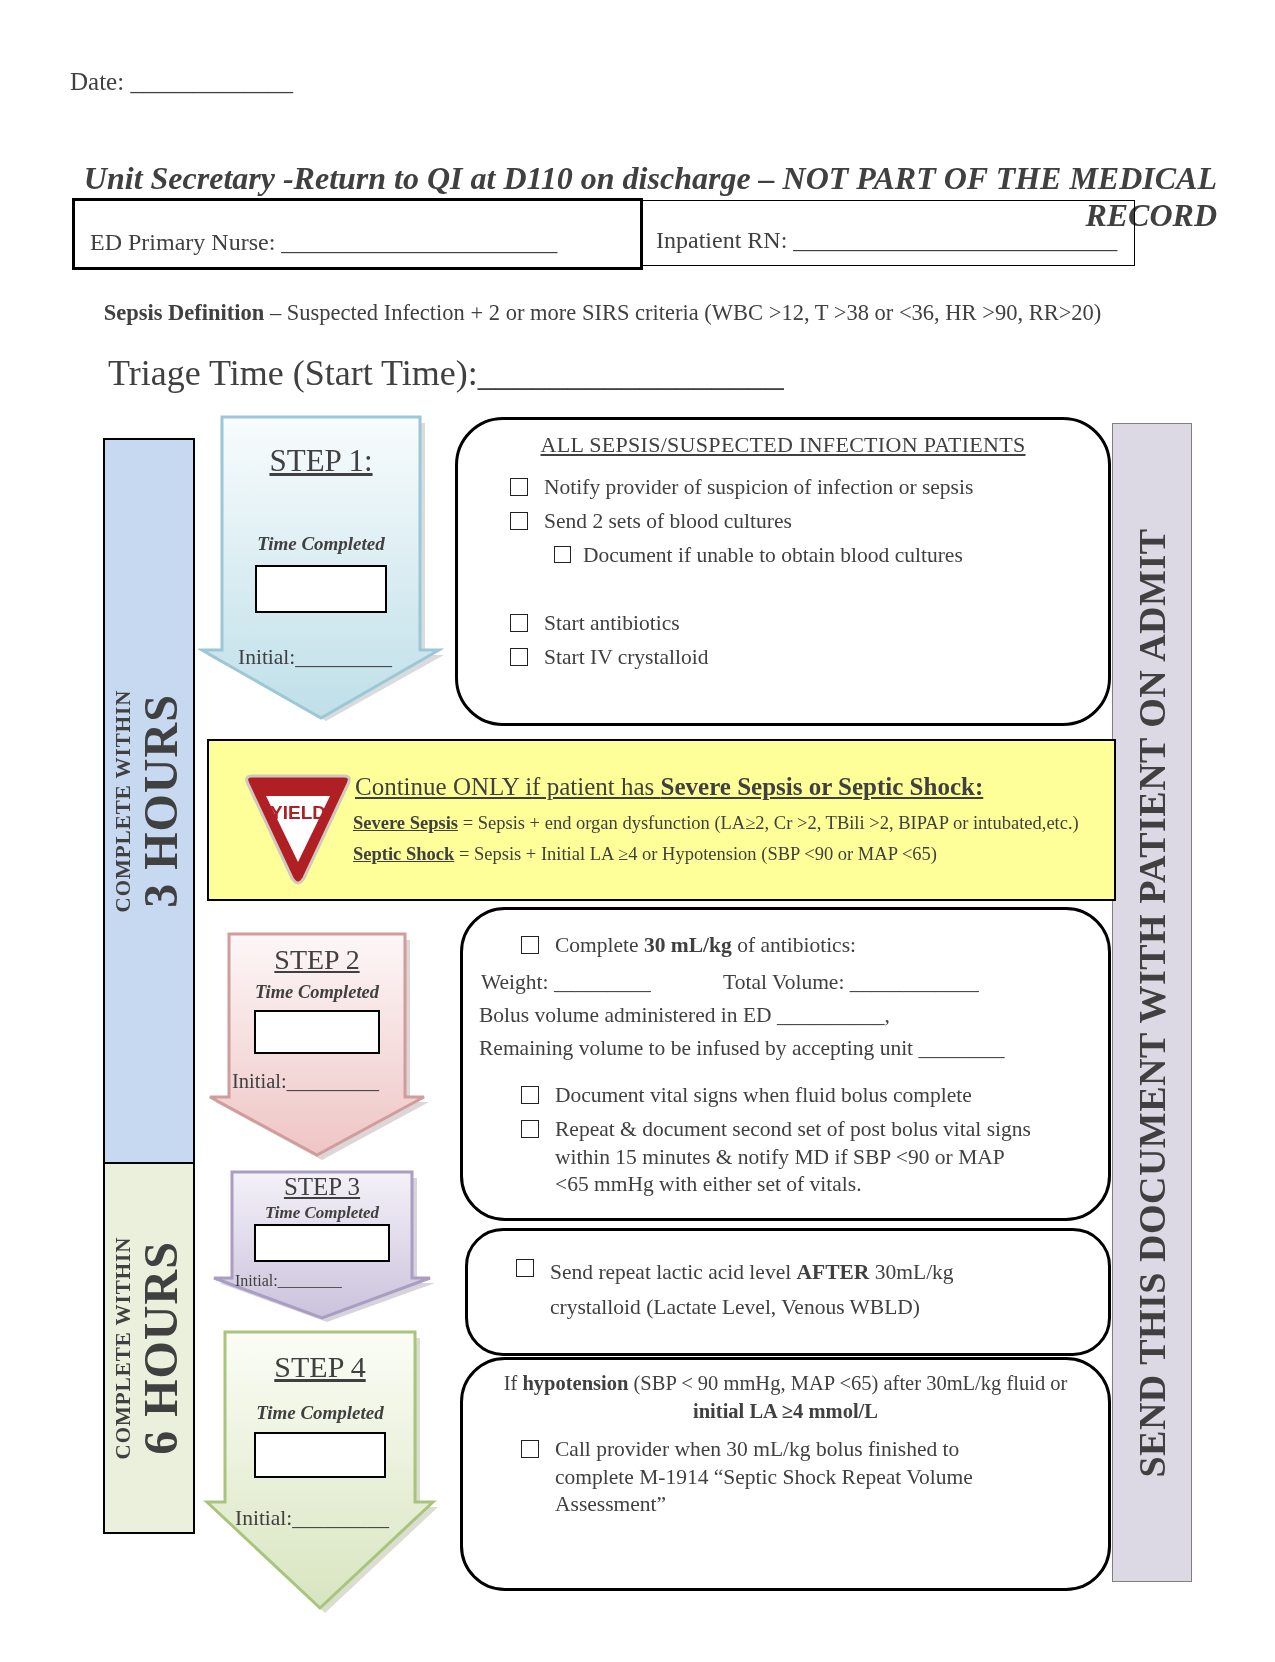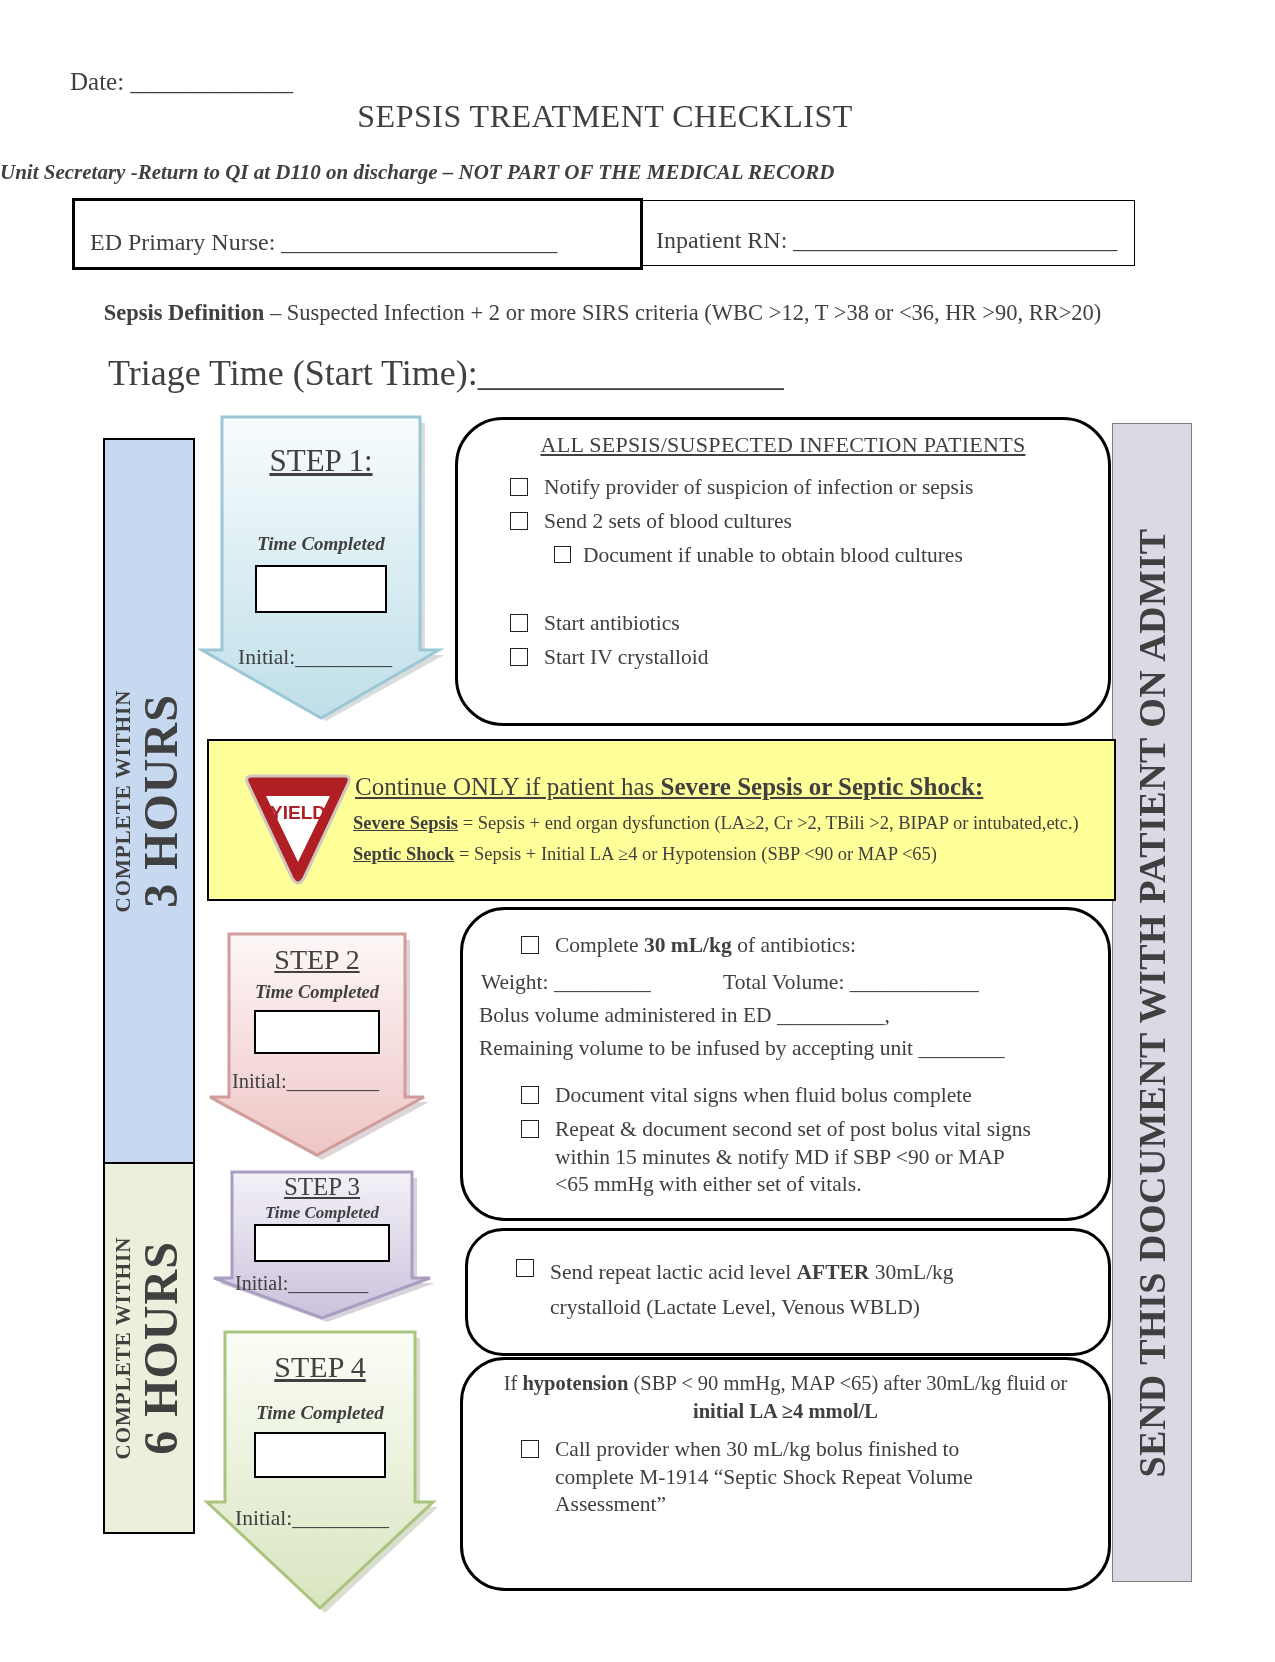--- a/index.html
+++ b/index.html
@@ -3,21 +3,21 @@
 <meta charset="utf-8">
 <style>
   html,body { margin:0; padding:0; background:#fff; }
   .page { position:relative; width:1275px; height:1662px; background:#ffffff;
           font-family:"Liberation Serif", serif; color:#404040; overflow:hidden; }
   .abs { position:absolute; }
 
   
   .date-line { left:70px; top:68px; font-size:25px; }
   .main-title { left:0; top:98px; width:1210px; text-align:center; font-size:32px; letter-spacing:.5px; }
-  .subtitle { left:0; top:160px; width:1205px; text-align:left; font-size:21px; font-weight:bold; font-style:italic; }
+  .subtitle { left:12px; top:160px; width:1205px; text-align:right; font-size:32px; font-weight:bold; font-style:italic; }
   .nurse-table { left:72px; top:198px; width:1063px; height:72px; }
   .cell-left { position:absolute; left:0; top:0; width:565px; height:66px; border:3px solid #000; }
   .cell-right { position:absolute; left:568px; top:2px; width:493px; height:64px; border:1.5px solid #000; }
   .cell-text { position:absolute; left:15px; top:28px; font-size:24px; white-space:nowrap; }
   .definition { left:0; top:300px; width:1205px; text-align:center; font-size:22.5px; }
   .triage { left:72px; top:352px; font-size:36px;margin-left:36px; }
 
   
   .bar { border:2px solid #000; }
   .bar-blue { left:103px; top:438px; width:88px; height:722px; background:#c6d9f0; }
@@ -60,21 +60,20 @@
 </style>
 </head>
 <body>
 
 <div class="page">
 
   <div class="abs date-line">
     <span>Date:</span>
     <span>_____________</span>
   </div>
-  <div class="abs main-title">SEPSIS TREATMENT CHECKLIST</div>
   <div class="abs subtitle">Unit Secretary -Return to QI at D110 on discharge – NOT PART OF THE MEDICAL RECORD</div>
 
   <div class="abs nurse-table">
     <div class="cell-left">
       <div class="cell-text">
         <span>ED Primary Nurse:</span>
         <span>_______________________</span>
       </div>
     </div>
     <div class="cell-right">
@@ -224,21 +223,21 @@
         <stop offset="0" stop-color="#f4f1f8"></stop>
             <stop offset="1" stop-color="#cbc2dc"></stop>
       </linearGradient>
         </defs>
       <polygon points="30,8 210,8 210,113 228,113 120,152 12,113 30,113" fill="#b5aec0" opacity="0.55"></polygon>
       <polygon points="25,2 205,2 205,108 223,108 115,148 7,108 25,108" fill="url(#g3)" stroke="#a99dc2" stroke-width="3"></polygon>
     </svg>
     <div class="step-title" style="top:3px; font-size:25px;">STEP 3</div>
     <div class="step-time" style="top:33px; font-size:17px;">Time Completed</div>
     <div class="step-box" style="top:54px; width:132px; height:34px;"></div>
-    <div class="step-init" style="top:102px; left:28px; font-size:20px;">
+    <div class="step-init" style="top:102px; left:28px; font-size:16px;">
       <span>Initial:</span><span>________</span>
     </div>
   </div>
 
   <div class="rbox box3">
     <div class="ckrow" style="left:48px; top:24px; width:480px; line-height:35px;">
       <span class="cb"></span>
       <span><span>Send repeat lactic acid level </span><span class="bold">AFTER</span><span> 30mL/kg crystalloid  (Lactate Level, Venous WBLD)</span></span>
     </div>
   </div>

